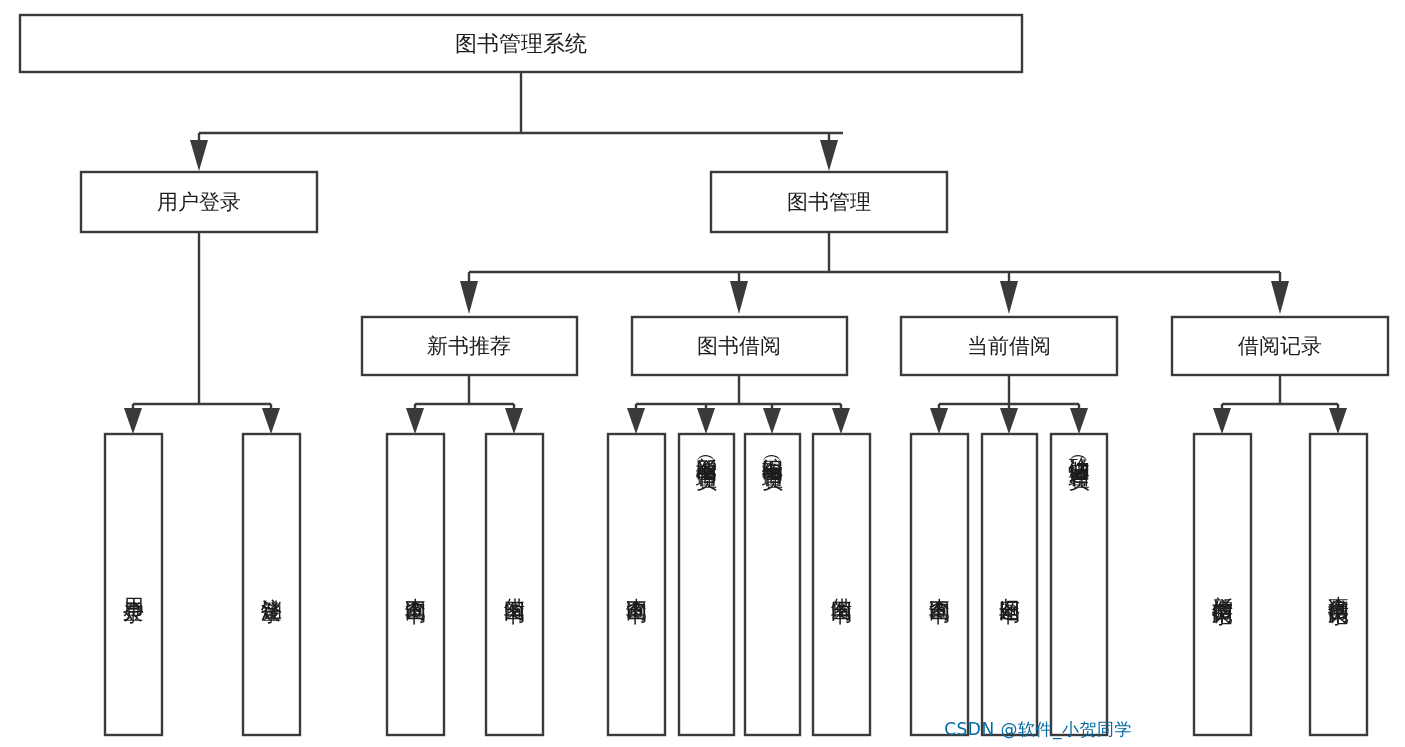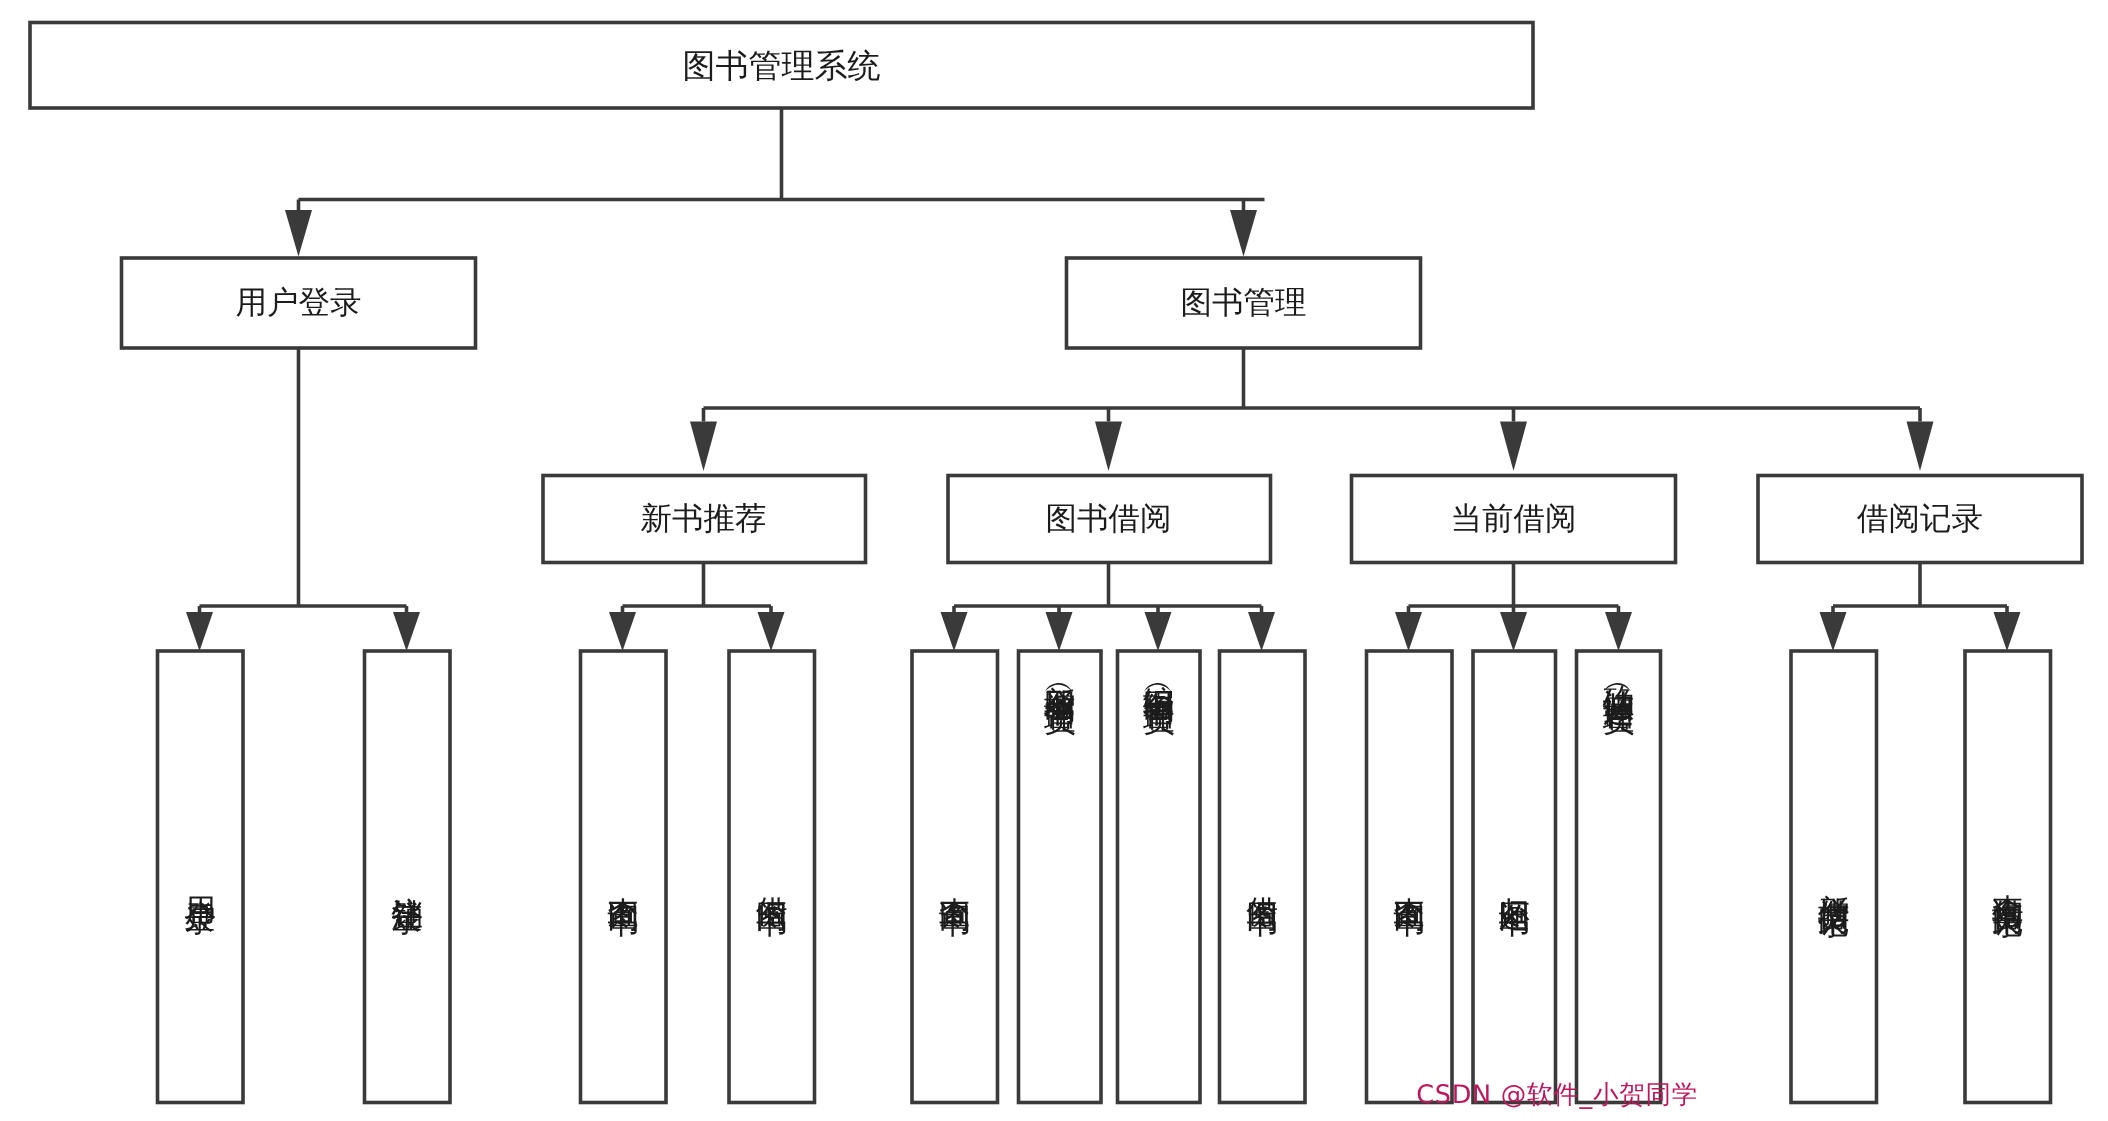--- a/index.html
+++ b/index.html
@@ -66,21 +66,21 @@
     white-space: nowrap;
     text-align: center;
     pointer-events: none;
   }
   .watermark {
     position: absolute;
     right: 12px;
     bottom: 6px;
     font-family: "DejaVu Sans", "Liberation Sans", sans-serif;
     font-size: 17px;
-    color: #be185d;
+    color: #0369a1;
     letter-spacing: 0.5px;
     white-space: nowrap;
   }
 </style>
 </head>
 <body>
 
 <div id="diagram-root">
 
   <svg class="diagram-canvas" viewBox="0 0 1405 747" xmlns="http://www.w3.org/2000/svg">

